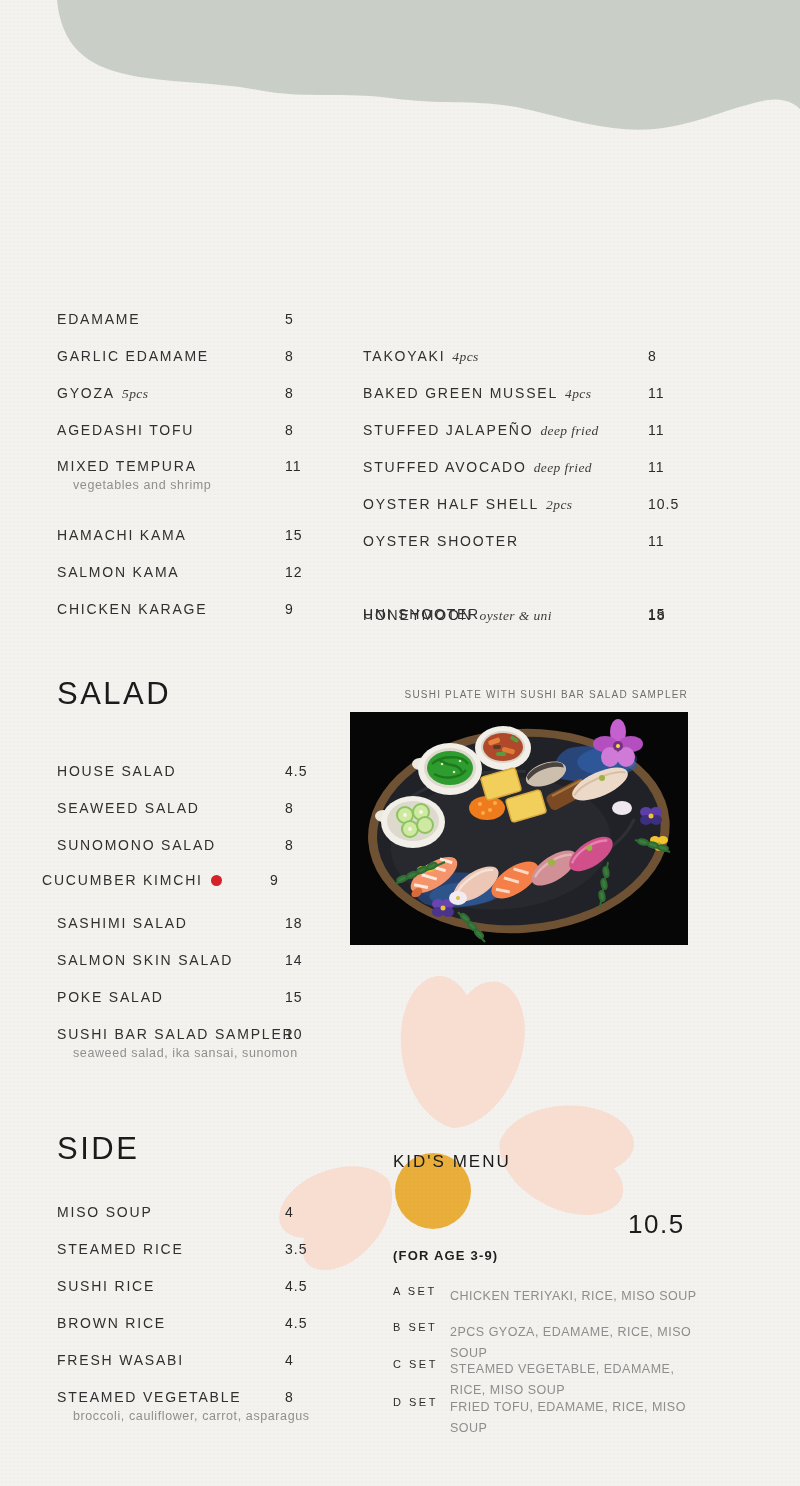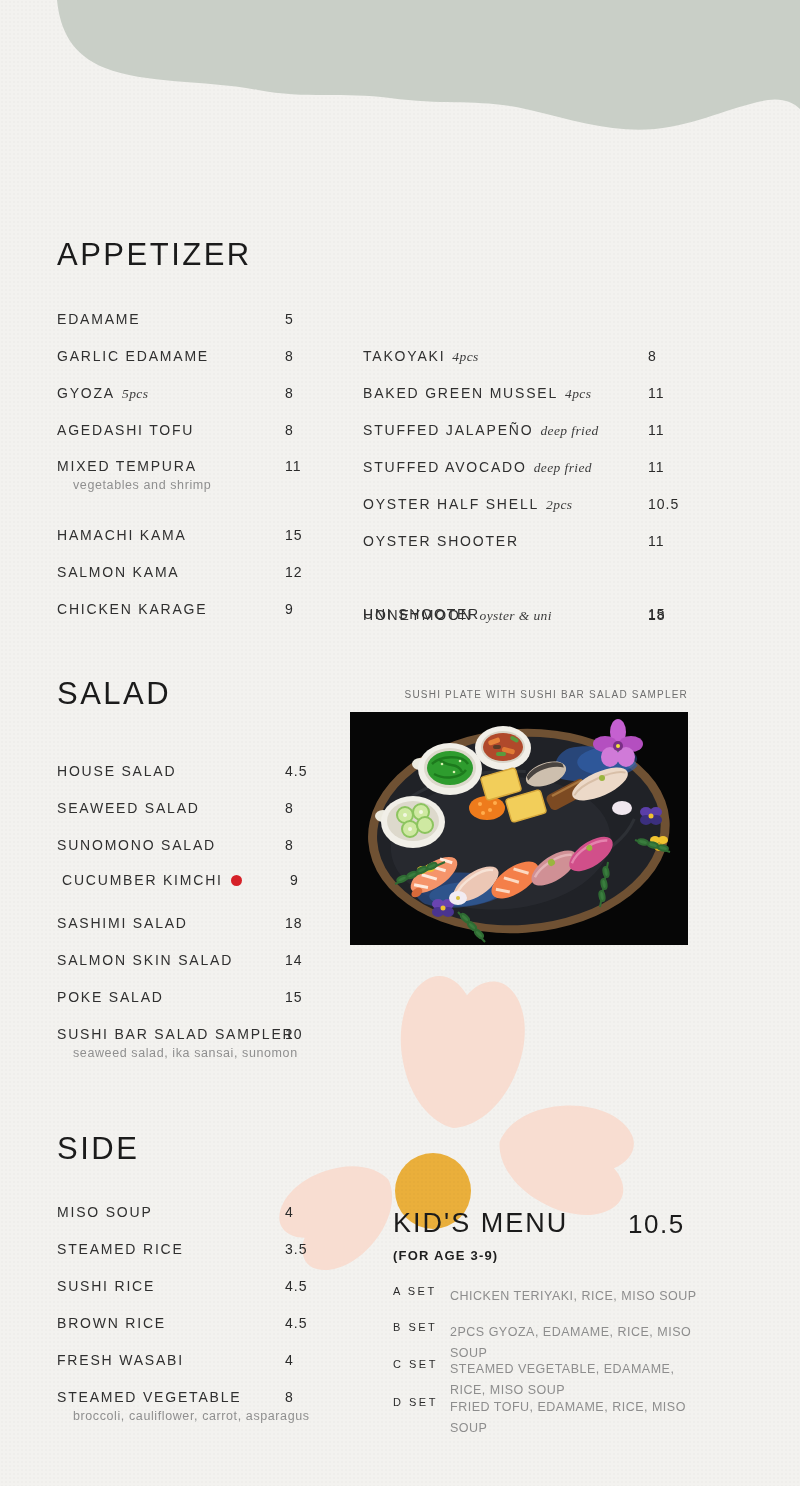--- a/index.html
+++ b/index.html
@@ -22,21 +22,21 @@
     font-family:"Liberation Serif", serif;font-style:italic;font-size:13.5px;
     letter-spacing:0.4px;color:#3c3c3c;margin-left:7px;
   }
   .desc{margin-top:4px;font-size:12.5px;letter-spacing:0.6px;color:#8f8f8f;margin-left:16px;}
   .dot{display:inline-block;width:11px;height:11px;border-radius:50%;margin-left:8px;vertical-align:-1px;}
   .caption{
     position:absolute;left:350px;top:689px;width:338px;text-align:right;
     font-size:10px;letter-spacing:1.2px;color:#6f6f6f;white-space:nowrap;
   }
   .photo{position:absolute;left:350px;top:712px;width:338px;height:233px;}
-  .kids-title{position:absolute;left:393px;top:1208px;font-size:27px;font-weight:300;letter-spacing:2px;color:#1b1b1b;}
+  .kids-title{position:absolute;left:393px;top:1152px;font-size:17px;font-weight:300;letter-spacing:2px;color:#1b1b1b;}
   .kids-price{position:absolute;left:628px;top:1209px;font-size:26px;font-weight:300;letter-spacing:1.5px;color:#1b1b1b;}
   .kids-age{position:absolute;left:393px;top:1248px;font-size:13px;font-weight:bold;letter-spacing:1.2px;color:#1e1e1e;}
   .set-label{position:absolute;left:393px;font-size:11px;letter-spacing:2.5px;color:#2b2b2b;white-space:nowrap;}
   .set-desc{position:absolute;left:450px;width:252px;font-size:12.5px;letter-spacing:0.5px;color:#8d8d8d;line-height:21px;}
   .petal{position:absolute;}
   .blend{mix-blend-mode:multiply;}
 </style>
 </head>
 <body>
 
@@ -54,21 +54,20 @@
   <svg class="decor petal" style="left:508px;top:1088px;transform:rotate(103deg);" width="115" height="138" viewBox="0 0 100 100" preserveAspectRatio="none">
     <path d="M50,14 C58,4 72,0 82,7 C96,16 101,38 93,60 C85,83 67,97 50,99 C33,97 15,83 7,60 C-1,38 4,16 18,7 C28,0 42,4 50,14 Z" fill="#f8ddd1"></path>
   </svg>
   <svg class="decor petal" style="left:290px;top:1153px;transform:rotate(235deg);" width="100" height="120" viewBox="0 0 100 100" preserveAspectRatio="none">
     <path d="M50,14 C58,4 72,0 82,7 C96,16 101,38 93,60 C85,83 67,97 50,99 C33,97 15,83 7,60 C-1,38 4,16 18,7 C28,0 42,4 50,14 Z" fill="#f8ddd1"></path>
   </svg>
   <svg class="decor blend" style="left:394px;top:1152px;" width="78" height="78" viewBox="0 0 78 78">
     <circle cx="39" cy="39" r="38" fill="#f6b93f"></circle>
   </svg>
 
-  <div class="sec-title" style="left:57px;top:237px;">APPETIZER</div>
   <div class="sec-title" style="left:57px;top:676px;">SALAD</div>
   <div class="sec-title" style="left:57px;top:1131px;">SIDE</div>
 
   <div class="caption">SUSHI PLATE WITH SUSHI BAR SALAD SAMPLER</div>
 
   <svg class="photo" viewBox="0 0 338 233">
     <rect x="0" y="0" width="338" height="233" fill="#060606"></rect>
     <g transform="rotate(-4 169 121)">
       <ellipse cx="169" cy="119" rx="151" ry="102" fill="#6f5133"></ellipse>
       <ellipse cx="169" cy="119" rx="142" ry="94" fill="#202227"></ellipse>
@@ -231,21 +230,21 @@
       <div class="item" style="left: 363px; top: 385px;"><span>BAKED GREEN MUSSEL</span><span class="note">4pcs</span><span class="price" style="left: 285px;">11</span></div>
       <div class="item" style="left: 363px; top: 422px;"><span>STUFFED JALAPEÑO</span><span class="note">deep fried</span><span class="price" style="left: 285px;">11</span></div>
       <div class="item" style="left: 363px; top: 459px;"><span>STUFFED AVOCADO</span><span class="note">deep fried</span><span class="price" style="left: 285px;">11</span></div>
       <div class="item" style="left: 363px; top: 496px;"><span>OYSTER HALF SHELL</span><span class="note">2pcs</span><span class="price" style="left: 285px;">10.5</span></div>
       <div class="item" style="left: 363px; top: 533px;"><span>OYSTER SHOOTER</span><span class="price" style="left: 285px;">11</span></div>
       <div class="item" style="left: 363px; top: 570px; margin-top: 36px;"><span>UNI SHOOTER</span><span class="price" style="left: 285px;">15</span></div>
       <div class="item" style="left: 363px; top: 607px;"><span>HONEYMOON</span><span class="note">oyster &amp; uni</span><span class="price" style="left: 285px;">18</span></div>
       <div class="item" style="left: 57px; top: 763px;"><span>HOUSE SALAD</span><span class="price" style="left: 228px;">4.5</span></div>
       <div class="item" style="left: 57px; top: 800px;"><span>SEAWEED SALAD</span><span class="price" style="left: 228px;">8</span></div>
       <div class="item" style="left: 57px; top: 837px;"><span>SUNOMONO SALAD</span><span class="price" style="left: 228px;">8</span></div>
-      <div class="item" style="left: 62px; top: 872px; text-align: right;"><span>CUCUMBER KIMCHI</span><span class="dot" style="background: rgb(214, 33, 40);"></span><span class="price" style="left: 228px;">9</span></div>
+      <div class="item" style="left: 42px; top: 872px; text-align: right;"><span>CUCUMBER KIMCHI</span><span class="dot" style="background: rgb(214, 33, 40);"></span><span class="price" style="left: 228px;">9</span></div>
       <div class="item" style="left: 57px; top: 915px;"><span>SASHIMI SALAD</span><span class="price" style="left: 228px;">18</span></div>
       <div class="item" style="left: 57px; top: 952px;"><span>SALMON SKIN SALAD</span><span class="price" style="left: 228px;">14</span></div>
       <div class="item" style="left: 57px; top: 989px;"><span>POKE SALAD</span><span class="price" style="left: 228px;">15</span></div>
       <div class="item" style="left: 57px; top: 1026px;"><span>SUSHI BAR SALAD SAMPLER</span><span class="price" style="left: 228px;">10</span><div class="desc">seaweed salad, ika sansai, sunomon</div></div>
       <div class="item" style="left: 57px; top: 1204px;"><span>MISO SOUP</span><span class="price" style="left: 228px;">4</span></div>
       <div class="item" style="left: 57px; top: 1241px;"><span>STEAMED RICE</span><span class="price" style="left: 228px;">3.5</span></div>
       <div class="item" style="left: 57px; top: 1278px;"><span>SUSHI RICE</span><span class="price" style="left: 228px;">4.5</span></div>
       <div class="item" style="left: 57px; top: 1315px;"><span>BROWN RICE</span><span class="price" style="left: 228px;">4.5</span></div>
       <div class="item" style="left: 57px; top: 1352px;"><span>FRESH WASABI</span><span class="price" style="left: 228px;">4</span></div>
       <div class="item" style="left: 57px; top: 1389px;"><span>STEAMED VEGETABLE</span><span class="price" style="left: 228px;">8</span><div class="desc">broccoli, cauliflower, carrot, asparagus</div></div>

